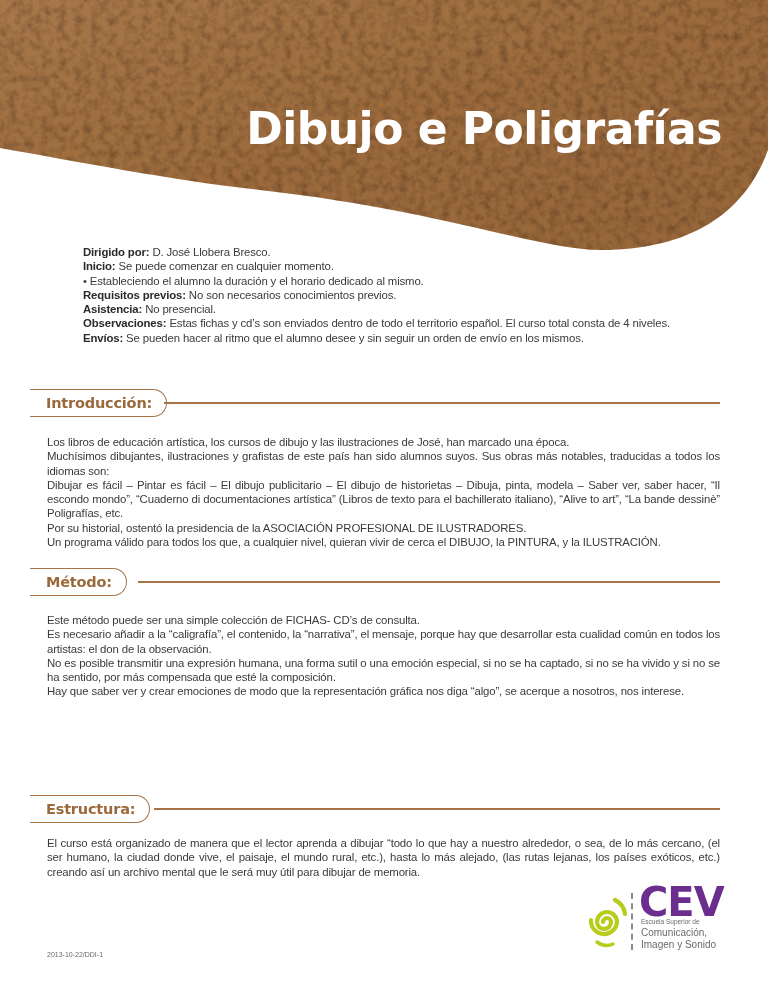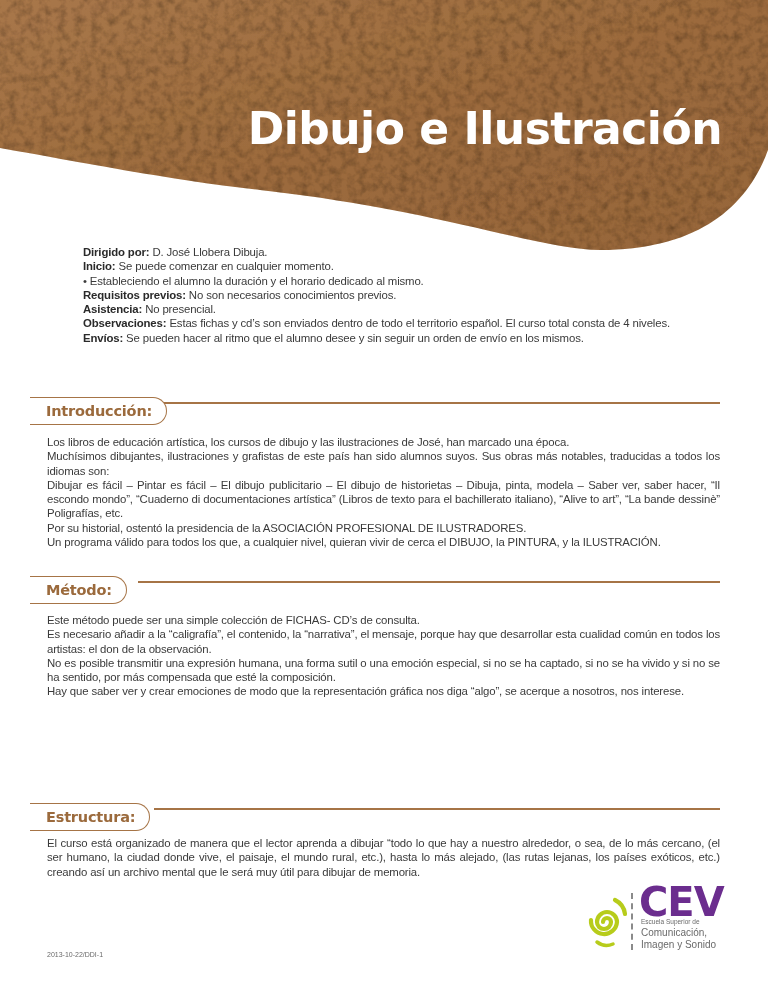--- a/index.html
+++ b/index.html
@@ -12,21 +12,21 @@
     font-weight:300; font-size:50px; color:#ffffff; letter-spacing:-0.5px; line-height:56px; white-space:nowrap; }
   .title-line2 { position:absolute; right:46px; top:104px; font-family:"DejaVu Sans", sans-serif;
     font-weight:bold; font-size:44px; color:#ffffff; letter-spacing:-0.5px; line-height:50px; white-space:nowrap; }
 
   .info { position:absolute; left:47px; top:245px; width:690px; font-size:11.4px; line-height:14.3px; letter-spacing:-0.15px; }
   .info .row { white-space:nowrap; }
   .info b { color:#2a2a2a;padding-left:36px; }
 
   .section-head { position:absolute; left:30px; width:690px; height:28px; }
   .section-head .tab { position:absolute; left:0; top:0; height:28px; border:1.5px solid #a67446; border-left:none;
-    border-radius:0 14px 14px 0; padding:0 14px 0 16px;margin-top:8px; }
+    border-radius:0 14px 14px 0; padding:0 14px 0 16px; }
   .section-head .tab span { font-family:"DejaVu Sans", sans-serif; font-weight:bold; font-size:14.5px; color:#9b6a3c; line-height:26px; letter-spacing:-0.2px; white-space:nowrap; }
   .section-head .rule { position:absolute; right:0; top:13px; height:1.5px; background:#a67446; }
 
   .body-text { position:absolute; left:47px; width:673px; font-size:11.4px; line-height:14.3px; letter-spacing:-0.15px; text-align:justify; }
   .body-text p { margin:0; }
 
   .footer-code { position:absolute; left:47px; top:951px; font-size:7px; color:#6a6a6a; }
 
   .logo { position:absolute; left:585px; top:890px; width:140px; height:64px; }
   .logo .dash { position:absolute; left:46px; top:3px; width:0; height:57px; border-left:2.5px dashed #8a8a8a; }
@@ -51,25 +51,25 @@
           </feMerge>
       </filter>
       <linearGradient id="bg" x1="0" y1="0" x2="1" y2="1">
         <stop offset="0" stop-color="#a8774a"></stop>
         <stop offset="0.5" stop-color="#9c6b3d"></stop>
         <stop offset="1" stop-color="#96653a"></stop>
       </linearGradient>
     </defs>
     <path d="M0,0 L768,0 L768,150 C748,205 700,250 600,250 C540,250 440,210 260,190 C170,180 80,162 0,148 Z" fill="url(#bg)" filter="url(#tex)"></path>
   </svg>
-  <div class="title-line2">Dibujo e Ilustración</div>
+  <div class="title-line2">Dibujo e Poligrafías</div>
 </div>
 
 <div class="info">
-  <div class="row"><b>Dirigido por:</b><span> D. José Llobera Dibuja.</span></div>
+  <div class="row"><b>Dirigido por:</b><span> D. José Llobera Bresco.</span></div>
   <div class="row"><b>Inicio:</b><span> Se puede comenzar en cualquier momento.</span></div>
   <div class="row"><b></b><span>• Estableciendo el alumno la duración  y el horario dedicado al mismo.</span></div>
   <div class="row"><b>Requisitos previos:</b><span> No son necesarios conocimientos previos.</span></div>
   <div class="row"><b>Asistencia:</b><span> No presencial.</span></div>
   <div class="row"><b>Observaciones:</b><span> Estas fichas y cd’s son enviados dentro de todo el territorio español. El curso total consta de 4 niveles.</span></div>
   <div class="row"><b>Envíos:</b><span> Se pueden hacer al ritmo que el alumno desee y sin seguir un orden de envío en los mismos.</span></div>
 </div>
 
 <div class="section-head" style="top:389px;">
   <div class="tab"><span>Introducción:</span></div>

